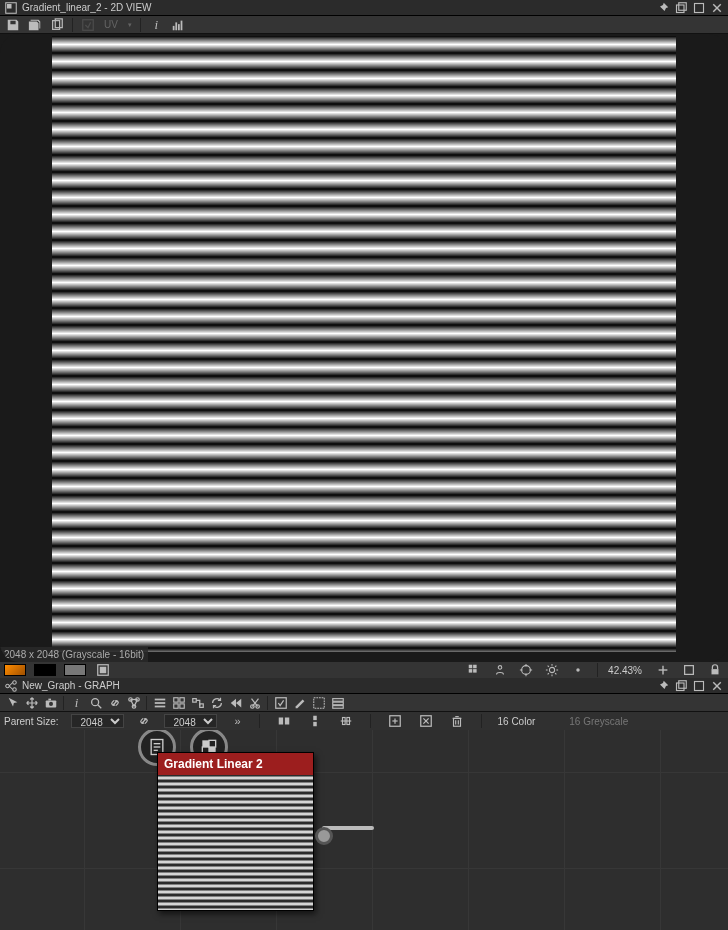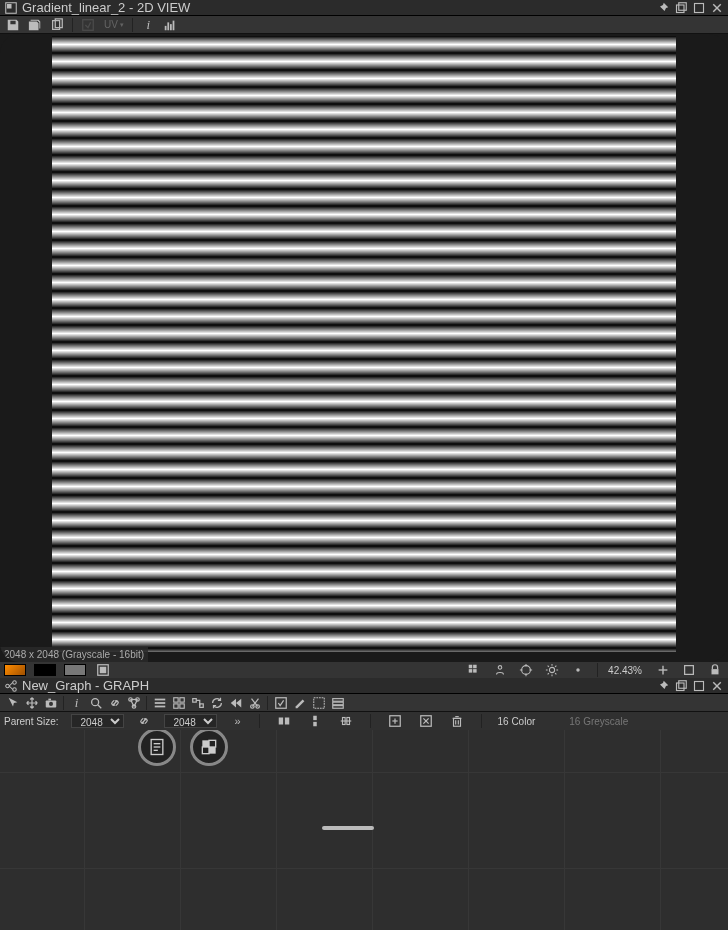--- a/index.html
+++ b/index.html
@@ -1,19 +1,19 @@
 <!DOCTYPE html>
 <html><head>
 <meta charset="utf-8">
 <style>
   * { margin:0; padding:0; box-sizing:border-box; }
   html,body { width:728px; height:930px; background:#1a1a1a; font-family:Arial,Helvetica,sans-serif; color:#ccc; font-size:11px; overflow:hidden; }
   body { display:flex; flex-direction:column; }
 
-  .panel-header { height:16px; background:#2b2b2b; display:flex; align-items:center; padding:0 4px; font-size:13px; color:#ccc; border-bottom:1px solid #000; }
+  .panel-header { height:16px; background:#2b2b2b; display:flex; align-items:center; padding:0 4px; font-size:10px; color:#ccc; border-bottom:1px solid #000; }
   .panel-header .title-icon { width:14px; height:14px; display:inline-block; margin-right:4px; }
   .panel-header .title-icon svg { width:100%; height:100%; }
   .panel-header .spacer { flex:1; }
   .panel-header .hdr-btn { width:14px; height:14px; margin-left:4px; display:flex; align-items:center; justify-content:center; color:#bbb; }
   .panel-header .hdr-btn svg { width:12px; height:12px; }
 
   
   .toolbar { height:18px; background:#343434; display:flex; align-items:center; padding:0 4px; gap:4px; border-bottom:1px solid #111; }
   .tbtn { width:18px; height:16px; display:flex; align-items:center; justify-content:center; color:#bbb; font-size:11px; }
   .tbtn svg { width:14px; height:14px; }
@@ -112,21 +112,21 @@
         <rect x="6" y="1" width="8" height="10"></rect>
       </svg>
     </span>
   <div class="sep"></div>
   <span class="tbtn disabled">
       <svg viewBox="0 0 16 16" fill="none" stroke="#777" stroke-width="1.4">
         <rect x="2" y="2" width="12" height="12"></rect>
         <path d="M5 8l3 3 3-6"></path>
       </svg>
     </span>
-  <span class="tbtn disabled" style="width:auto;padding:0 3px;font-size:10px;">
+  <span class="tbtn disabled" style="width:auto;padding:0 3px;font-size:10px;gap:8px;">
       <span>UV</span>
       <span style="font-size:7px;margin-left:2px;">▾</span>
     </span>
   <div class="sep"></div>
   <span class="tbtn" style="font-style:italic;font-family:serif;font-size:13px;">i</span>
   <span class="tbtn">
       <svg viewBox="0 0 16 16" fill="#bbb">
         <rect x="2" y="9" width="2" height="5"></rect>
         <rect x="5" y="5" width="2" height="9"></rect>
         <rect x="8" y="7" width="2" height="7"></rect>
@@ -437,16 +437,23 @@
       <svg viewBox="0 0 24 24" fill="#ccc">
           <rect x="4" y="4" width="8" height="8"></rect>
           <rect x="12" y="12" width="8" height="8"></rect>
           <rect x="12" y="4" width="8" height="8" fill="none" stroke="#ccc" stroke-width="1.6"></rect>
           <rect x="4" y="12" width="8" height="8" fill="none" stroke="#ccc" stroke-width="1.6"></rect>
         </svg>
     </div>
 
     <div class="conn" style="left:322px; width:52px; top:96px;"></div>
 
+    <div class="node" style="left:157px; top:22px;">
+      <div class="node-title">Gradient Linear 2</div>
+      <div class="node-prev">
+          <div class="stripes-small"></div>
+        </div>
+      <div class="port out"></div>
+    </div>
 
 
   </div>
 </div>
 
 </body></html>

